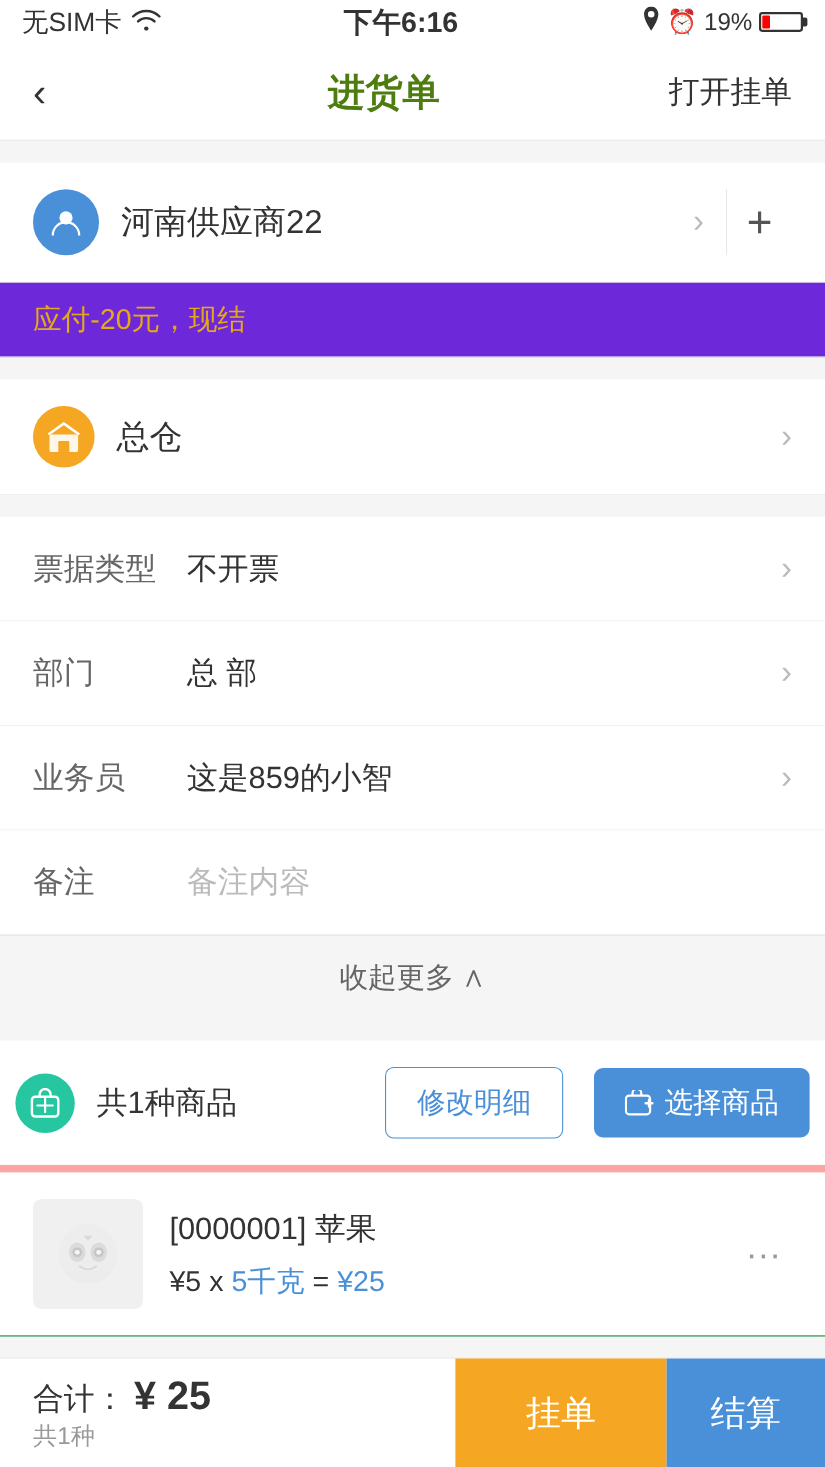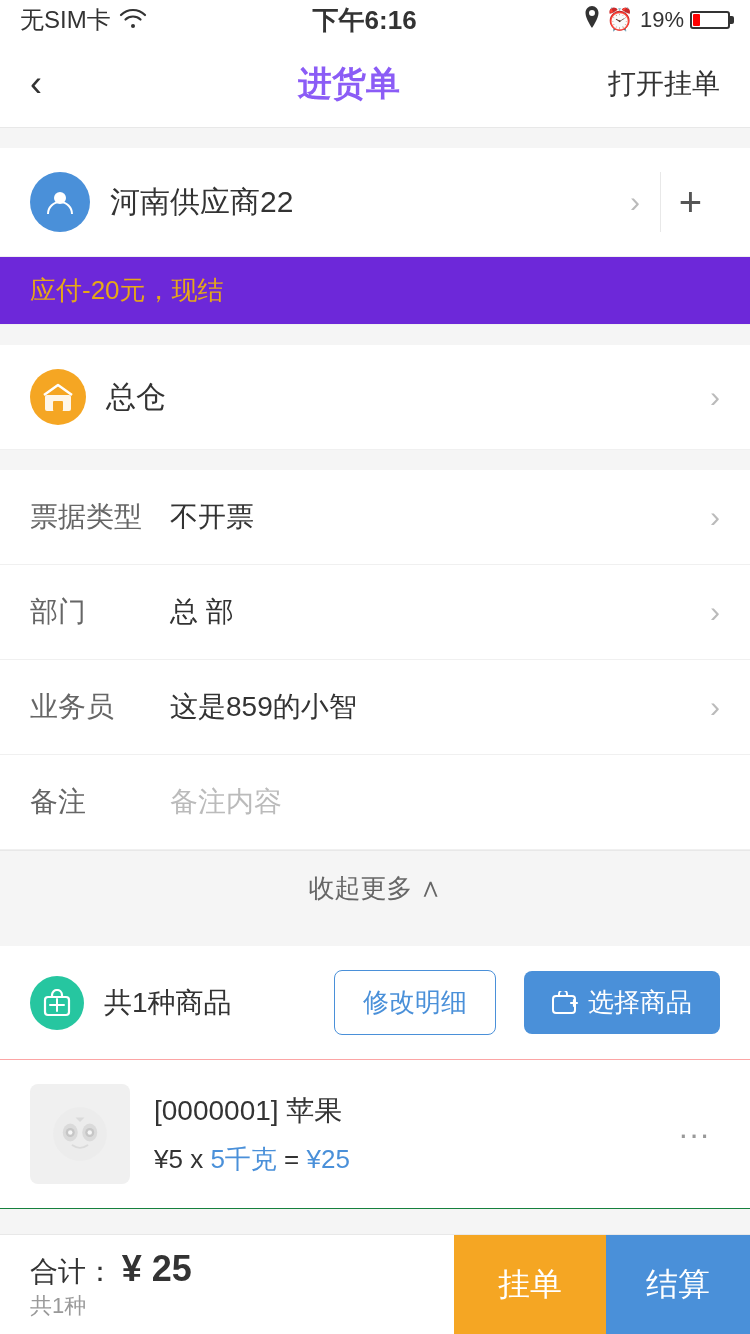--- a/index.html
+++ b/index.html
@@ -65,21 +65,21 @@
     }
     .nav-back {
       font-size: 36px;
       color: #333;
       cursor: pointer;
       width: 60px;
     }
     .nav-title {
       font-size: 34px;
       font-weight: 600;
-      color: #8b5cf6;
+      color: #4d7c0f;
     }
     .nav-action {
       font-size: 28px;
       color: #333;
       cursor: pointer;
     }
 
     
     .divider-block {
       height: 20px;
@@ -201,22 +201,22 @@
     }
 
     
     .product-section {
       background: #fff;
       margin-top: 0;
     }
     .product-header {
       display: flex;
       align-items: center;
-      padding: 24px 30px;
-      border-bottom: 1px solid #fca5a5;
+      padding: 24px 14px;
+      border-bottom: 7px solid #fca5a5;
     }
     .product-count-icon {
       width: 54px; height: 54px;
       border-radius: 50%;
       background: #26c6a0;
       display: flex; align-items: center; justify-content: center;
       margin-right: 20px;
       font-size: 26px;
       color: #fff;
     }
@@ -304,21 +304,21 @@
     .total-amount {
       font-size: 36px;
       color: #333;
       font-weight: 600;
     }
     .total-count {
       font-size: 22px;
       color: #999;
     }
     .btn-hang {
-      width: 152px;
+      width: 192px;
       height: 100px;
       background: #f5a623;
       color: #fff;
       font-size: 32px;
       border: none;
       cursor: pointer;
       display: flex; align-items: center; justify-content: center;
     }
     .btn-checkout {
       width: 144px;

